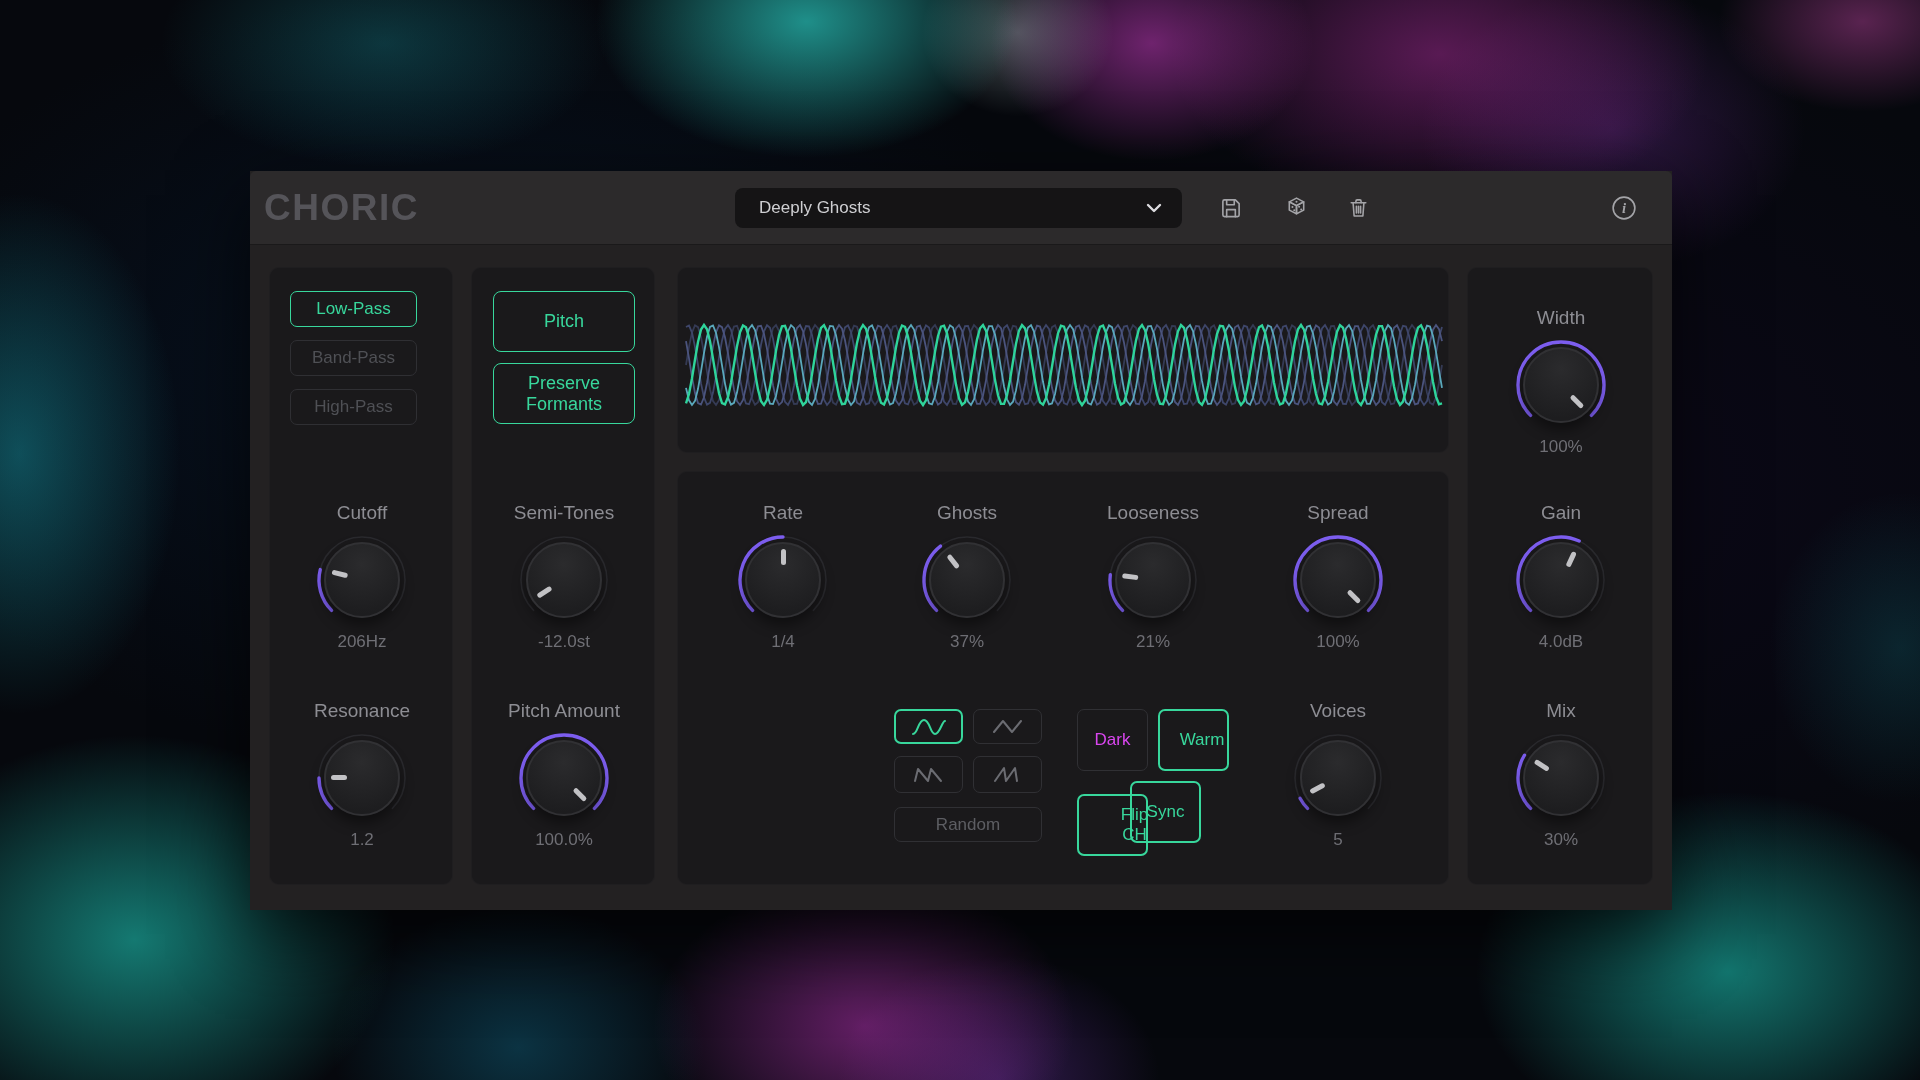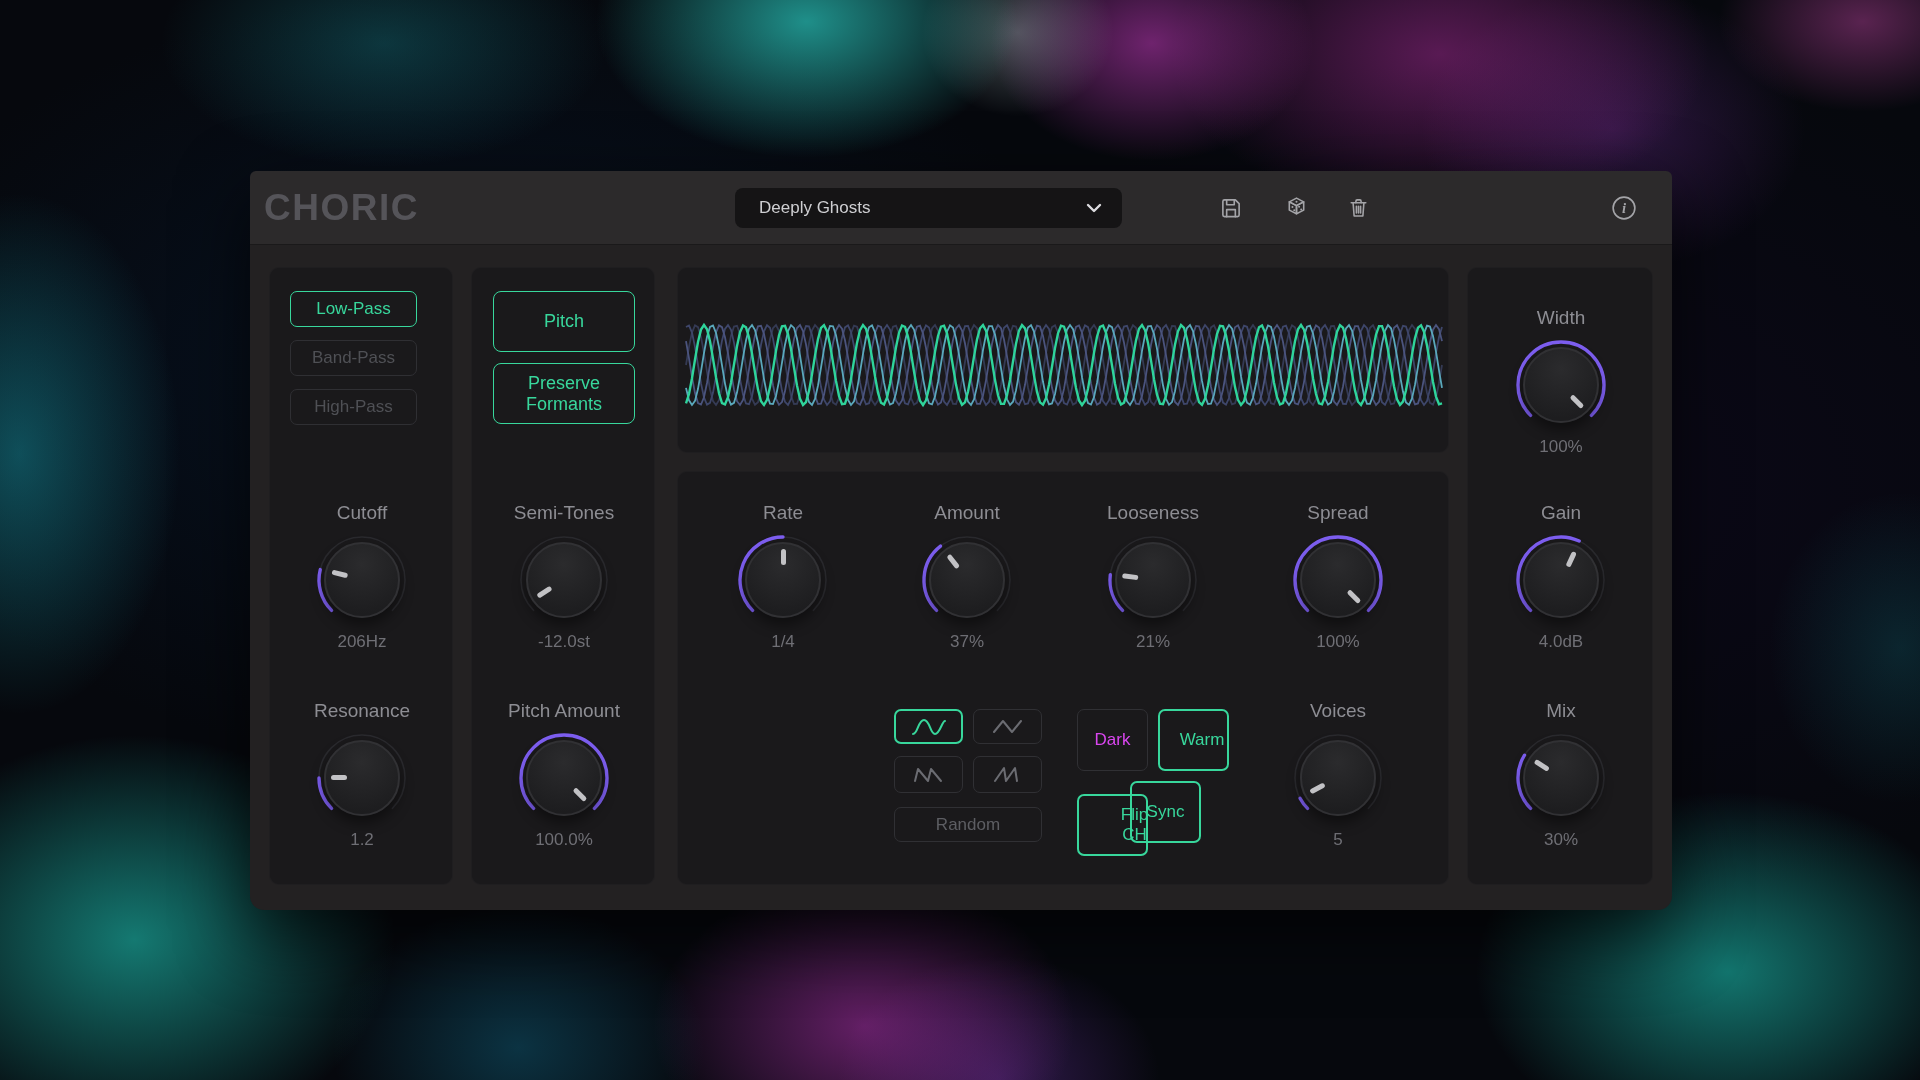--- a/index.html
+++ b/index.html
@@ -22,28 +22,28 @@
       radial-gradient(ellipse 420px 330px at 7% 87%, rgba(32,214,196,0.55), transparent 62%),
       radial-gradient(ellipse 300px 230px at 27% 97%, rgba(24,150,190,0.30), transparent 62%),
       radial-gradient(ellipse 340px 240px at 45% 95%, rgba(200,56,196,0.48), transparent 62%),
       radial-gradient(ellipse 260px 200px at 52% 100%, rgba(130,60,200,0.35), transparent 62%),
       radial-gradient(ellipse 420px 300px at 90% 90%, rgba(30,216,198,0.52), transparent 60%),
       radial-gradient(ellipse 220px 260px at 99% 60%, rgba(26,170,180,0.18), transparent 60%),
       radial-gradient(ellipse 900px 560px at 25% 35%, rgba(8,28,52,0.55), transparent 70%),
       radial-gradient(ellipse 900px 620px at 80% 45%, rgba(16,8,34,0.55), transparent 70%);
   }
   .plugin{position:absolute;left:250px;top:171px;width:1422px;height:739px;
-    background:#232122;border-radius:14px;box-shadow:0 24px 70px rgba(0,0,0,0.65);text-decoration:underline;}
+    background:#232122;border-radius:0;box-shadow:0 24px 70px rgba(0,0,0,0.65);text-decoration:underline;}
   .p-header{position:absolute;left:0;top:0;right:0;height:74px;background:#2c2a2b;
     border-radius:6px 6px 0 0;border-bottom:1px solid #1a191a;}
   .logo{position:absolute;left:14px;top:0;height:74px;display:flex;align-items:center;
     font-size:37px;font-weight:800;letter-spacing:1.5px;color:#555459;}
   .nav-arrow{position:absolute;top:0;height:74px;width:34px;display:flex;align-items:center;
     justify-content:center;cursor:pointer;color:#909095;}
-  .preset-box{position:absolute;left:485px;top:17px;width:387px;height:40px;background:#151415;
+  .preset-box{position:absolute;left:485px;top:17px;width:447px;height:40px;background:#151415;
     border-radius:8px;display:flex;align-items:center;padding:0 20px 0 24px;cursor:pointer;}
   .preset-name{flex:1;color:#cfcfd2;font-size:17px;}
   .hicon{position:absolute;top:0;height:74px;width:44px;display:flex;align-items:center;
     justify-content:center;color:#a4a4a8;cursor:pointer;}
   .panel{position:absolute;background:#1a191b;border-radius:10px;border:1px solid rgba(255,255,255,0.025);}
   .panel-left{left:19px;top:96px;width:184px;height:618px;}
   .panel-pitch{left:221px;top:96px;width:184px;height:618px;}
   .panel-wave{left:427px;top:96px;width:772px;height:186px;}
   .panel-mod{left:427px;top:300px;width:772px;height:414px;}
   .panel-out{left:1217px;top:96px;width:186px;height:618px;}
@@ -241,21 +241,21 @@
             <path d="M 16.59440840897845 77.40559159102153 A 43 43 0 0 1 47 4" fill="none" stroke="#7e5ff2" stroke-width="3.4" stroke-linecap="round"></path>
           </svg>
         <div class="kbody"></div>
         <div class="kturn" style="transform: rotate(0deg);">
             <div class="kpointer"></div>
           </div>
       </div>
       <div class="knob-value">1/4</div>
     </div>
     <div class="knob-unit" style="left:209px;top:29px;">
-      <div class="knob-label">Amount</div>
+      <div class="knob-label">Ghosts</div>
       <div class="knob">
         <svg class="karc" width="94" height="94" viewBox="0 0 94 94">
             <path d="M 16.59440840897845 77.40559159102153 A 43 43 0 1 1 77.40559159102155 77.40559159102153" fill="none" stroke="#2a2a2e" stroke-width="1.6" stroke-linecap="round"></path>
             <path d="M 16.59440840897845 77.40559159102153 A 43 43 0 0 1 20.526556560996692 13.115537594910954" fill="none" stroke="#7e5ff2" stroke-width="3.4" stroke-linecap="round"></path>
           </svg>
         <div class="kbody"></div>
         <div class="kturn" style="transform: rotate(-38deg);">
             <div class="kpointer"></div>
           </div>
       </div>

